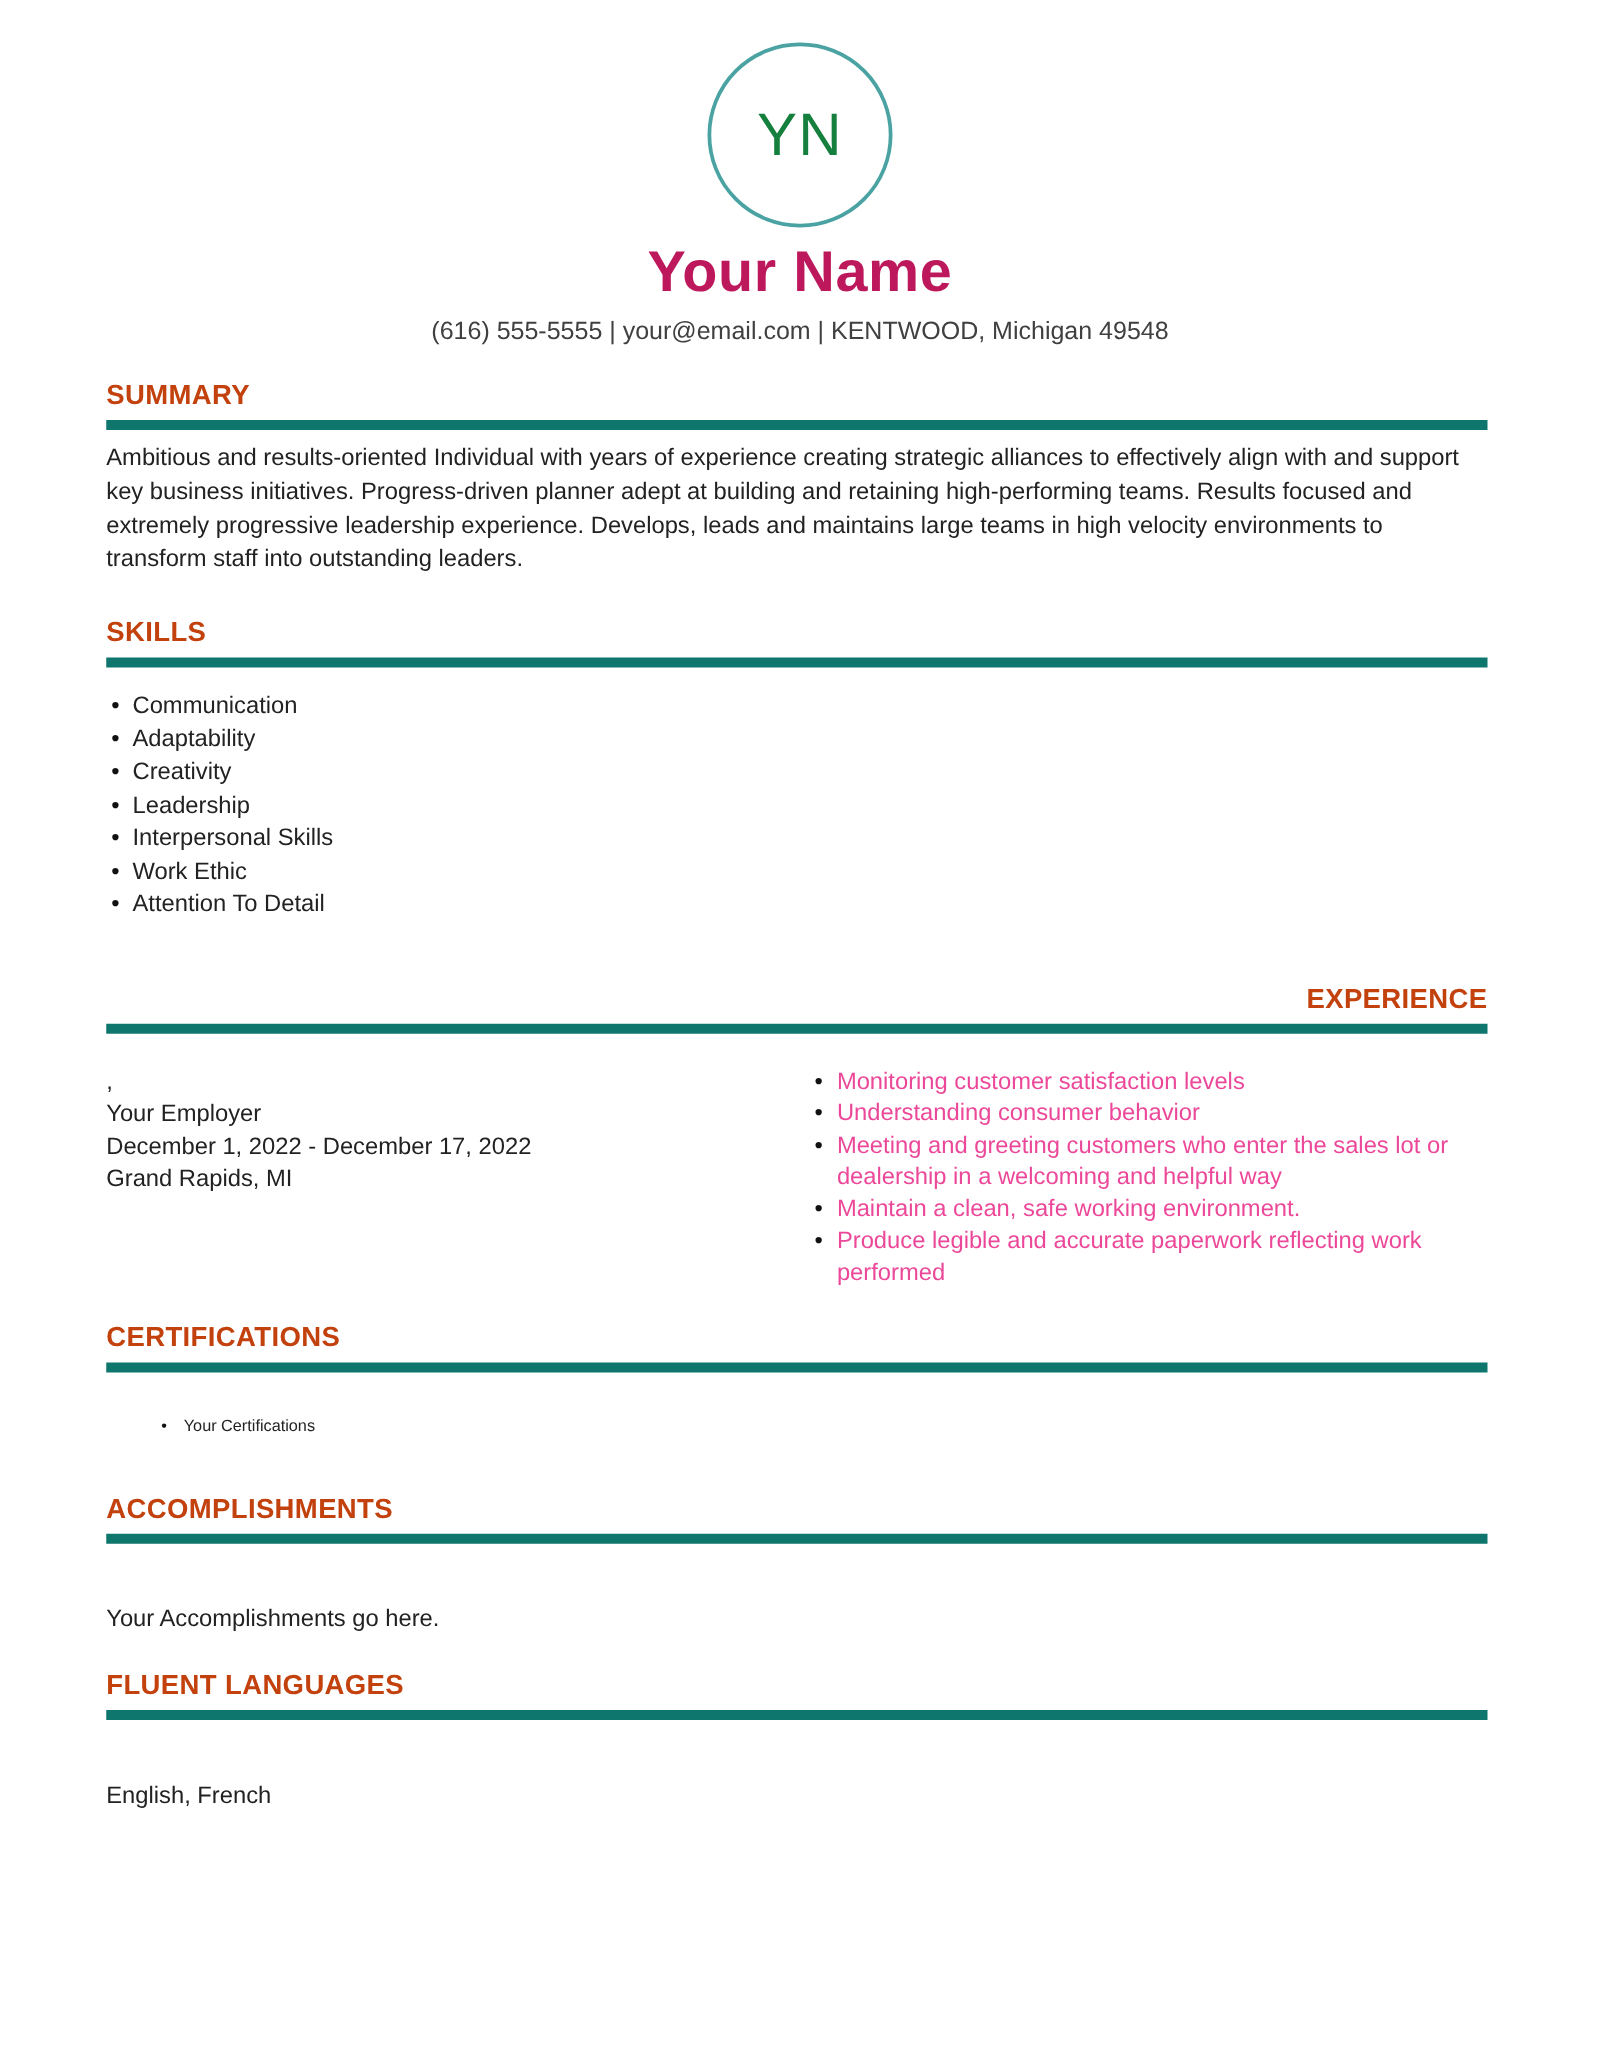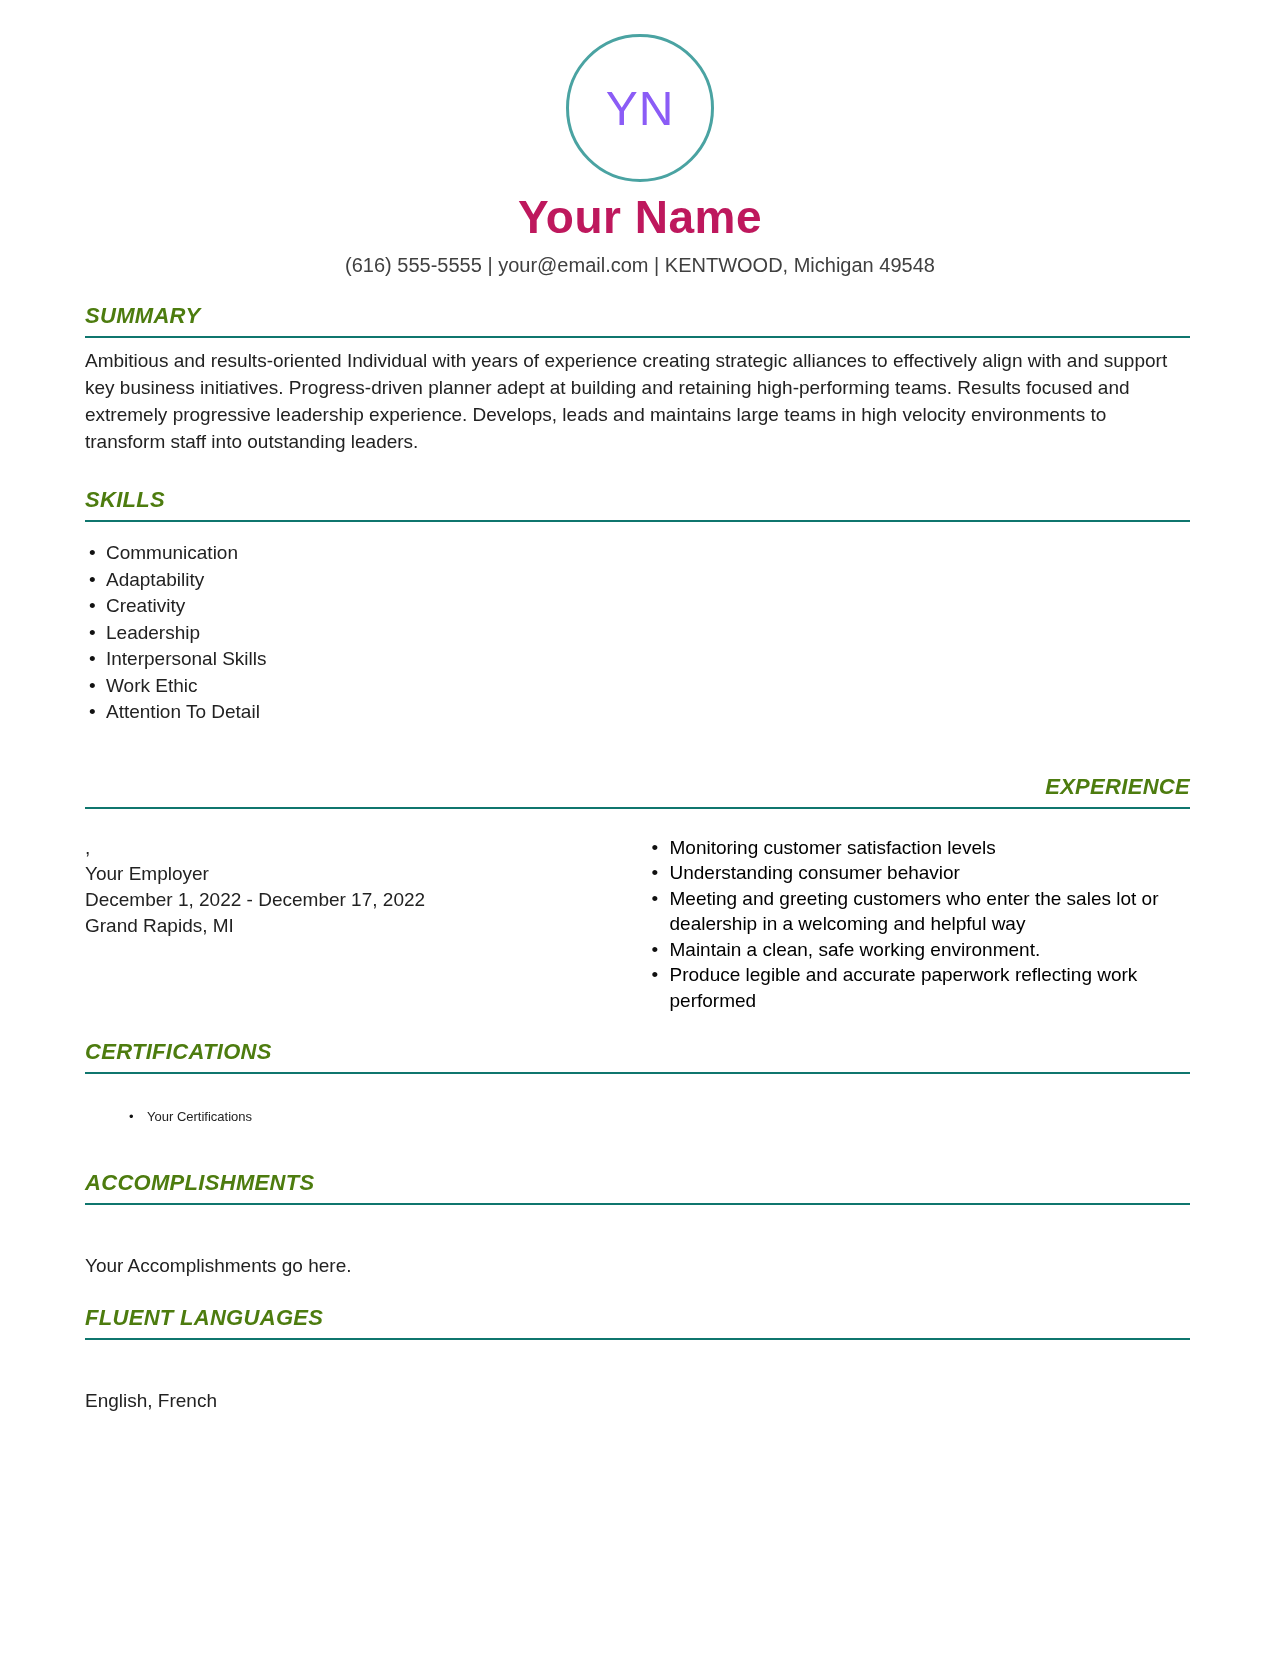--- a/index.html
+++ b/index.html
@@ -24,21 +24,21 @@
     width: 148px;
     height: 148px;
     border: 3px solid #4aa3a2;
     border-radius: 50%;
     margin: 0 auto;
     display: flex;
     align-items: center;
     justify-content: center;
   }
   .avatar-initials {
-    color: #8b5cf6;
+    color: #15803d;
     font-size: 48px;
     font-weight: 400;
     letter-spacing: 1px;
   }
   .person-name {
     margin-top: 8px;
     color: #be185d;
     font-size: 46px;
     font-weight: 700;
     letter-spacing: 0.5px;
@@ -46,27 +46,26 @@
   .contact-line {
     margin-top: 10px;
     font-size: 20px;
     color: #404040;
   }
   .content {
     padding: 0 90px 0 85px;
   }
   .section { }
   .section-title {
-    color: #4d7c0f;
+    color: #c2410c;
     font-size: 22px;
     font-weight: 700;
     letter-spacing: 0.3px;
-    border-bottom: 2px solid #0f766e;
+    border-bottom: 8px solid #0f766e;
     padding-bottom: 7px;
-    font-style: italic;
   }
   .summary-section .section-title { margin-top: 26px; }
   .summary-text {
     margin-top: 9px;
     font-size: 19px;
     line-height: 27px;
     color: #222222;
   }
   .skills-section .section-title { margin-top: 32px; }
   .skills-list {
@@ -98,21 +97,21 @@
     color: #222222;
   }
   .duties-list {
     list-style: none;
   }
   .duties-list li {
     font-size: 19px;
     line-height: 25.5px;
     padding-left: 22px;
     position: relative;
-    color: #000000;
+    color: #ec4899;
   }
   .duties-list li::before {
     content: "•";
     position: absolute;
     left: 4px;
     color: #111;
   }
   .education-section .section-title { margin-top: 54px; }
   .education-lines {
     margin-top: 30px;

